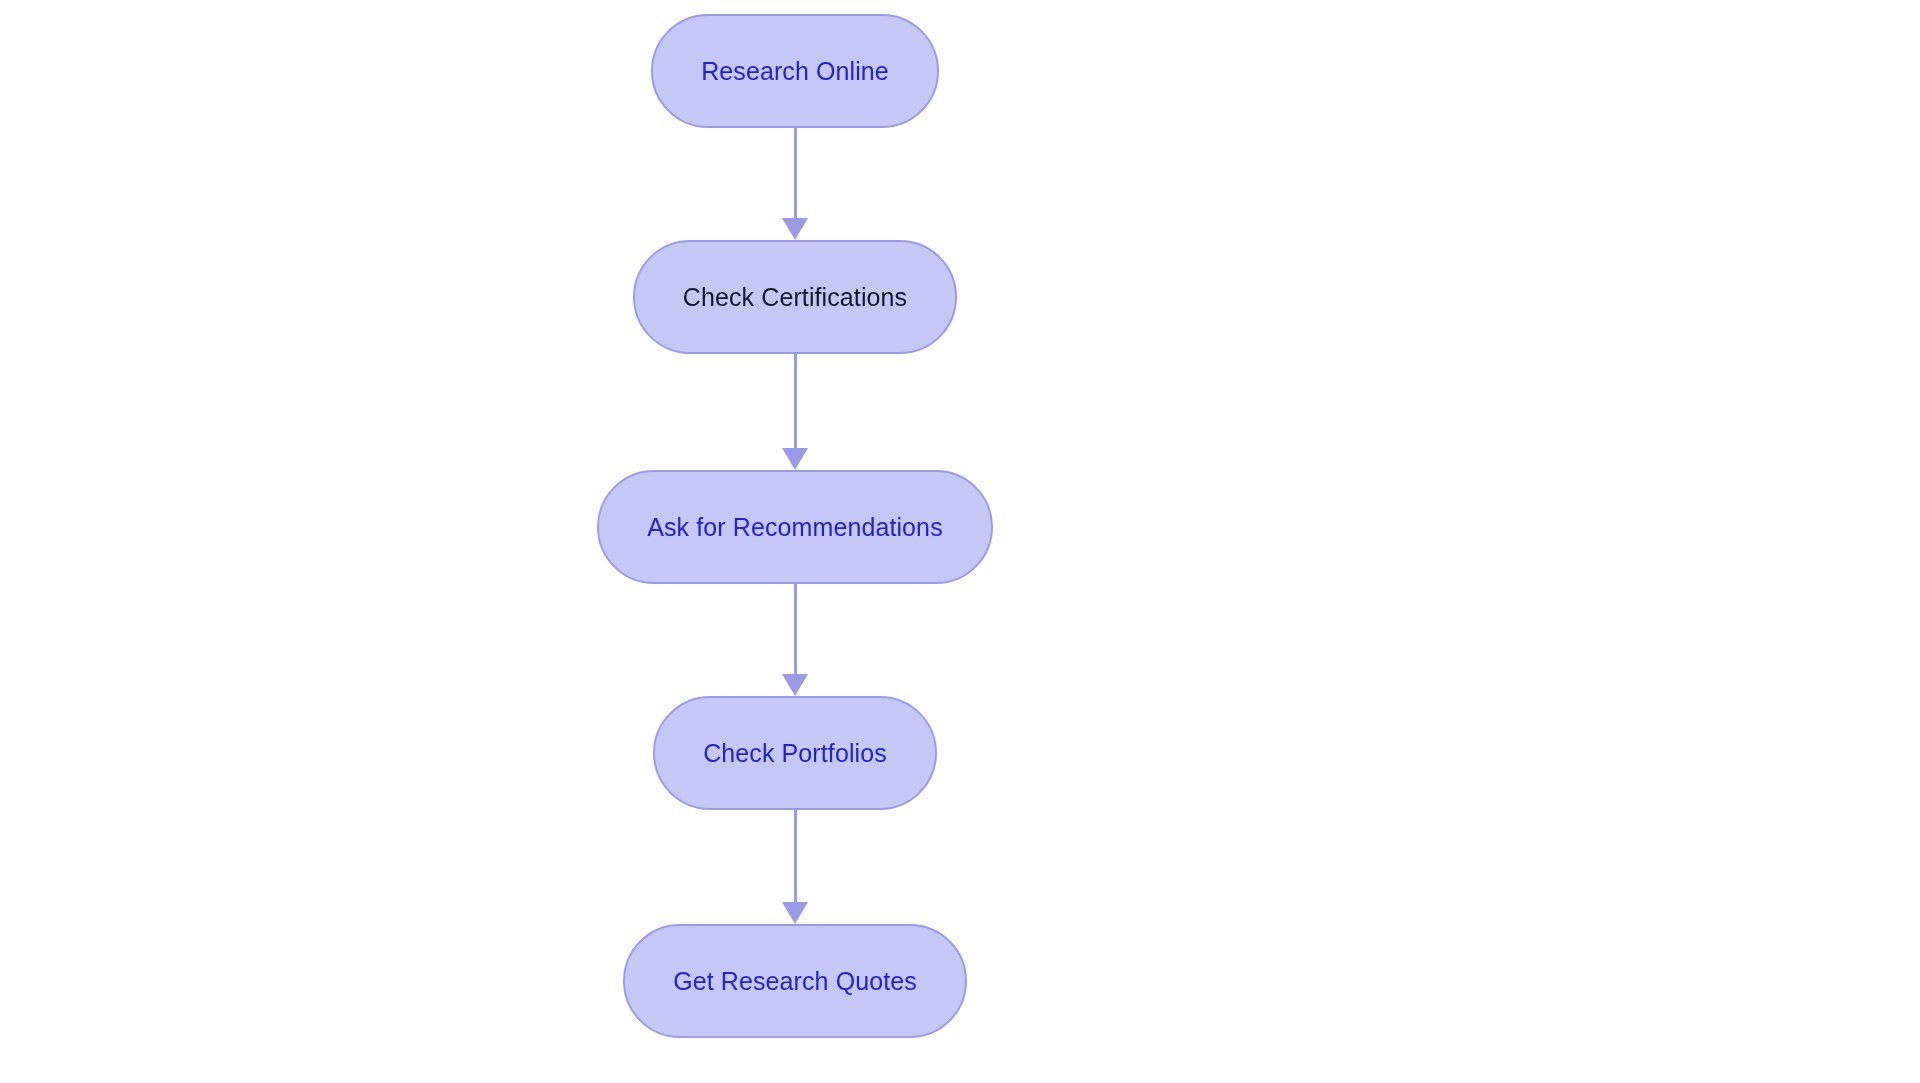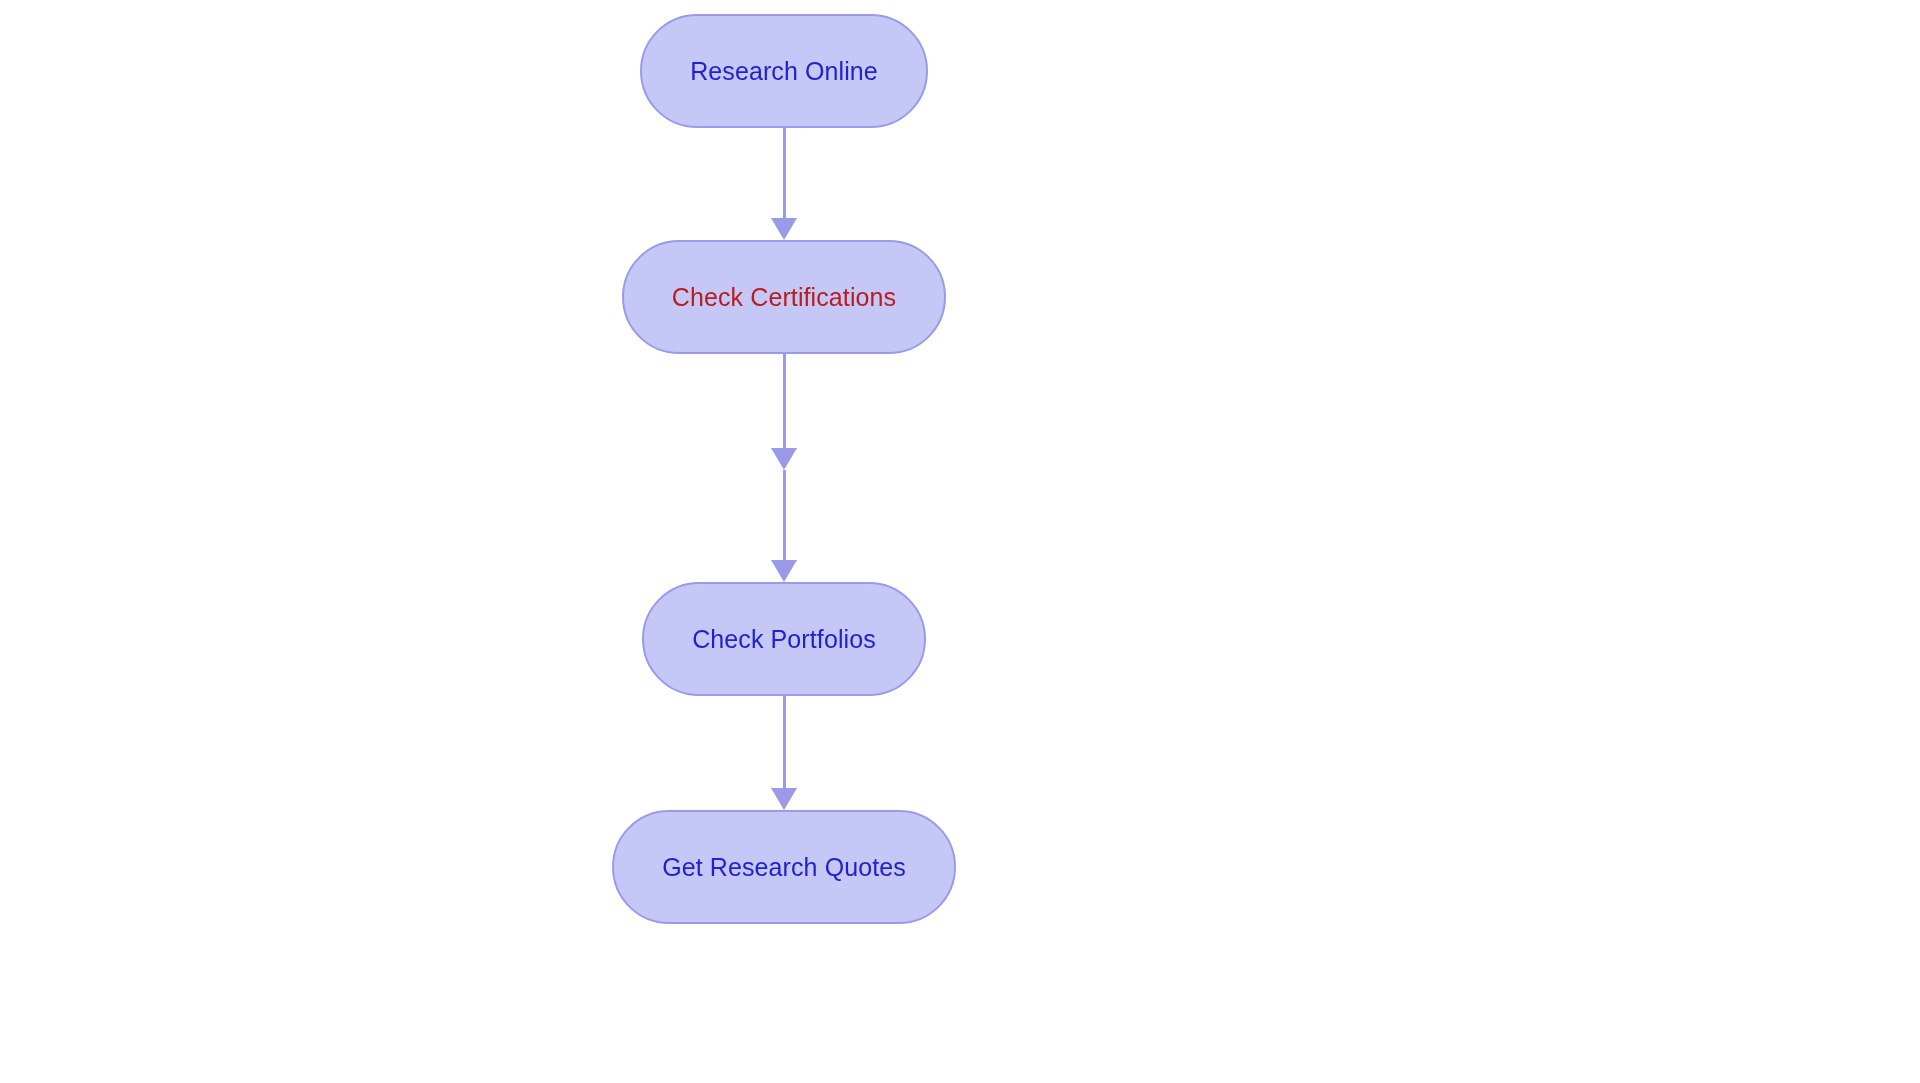--- a/index.html
+++ b/index.html
@@ -17,21 +17,21 @@
 
   #flowchart-canvas {
     position: relative;
     width: 1920px;
     height: 1083px;
     background: #ffffff;
   }
 
   .flow-column {
     position: absolute;
-    left: 0;
+    left: 11px;
     top: 0;
     width: 1568px;
     height: 1083px;
     display: flex;
     flex-direction: column;
     align-items: center;
   }
 
   .node {
     box-sizing: border-box;
@@ -91,29 +91,32 @@
 
     <div class="node" style="background: rgb(197, 200, 247); border-color: rgb(154, 154, 232); color: rgb(34, 34, 204);">
       <span>Research Online</span>
     </div>
 
     <div class="connector conn-0">
       <div class="connector-line" style="background: rgb(154, 154, 232);"></div>
       <div class="connector-head" style="border-top-color: rgb(154, 154, 232);"></div>
     </div>
 
-    <div class="node" style="background: rgb(197, 200, 247); border-color: rgb(154, 154, 232); color: #b91c1c; text-align: right;">
+    <div class="node" style="background: rgb(197, 200, 247); border-color: rgb(154, 154, 232); color: #0f172a; text-align: right;">
       <span>Check Certifications</span>
     </div>
 
     <div class="connector conn-1">
       <div class="connector-line" style="background: rgb(154, 154, 232);"></div>
       <div class="connector-head" style="border-top-color: rgb(154, 154, 232);"></div>
     </div>
 
+    <div class="node" style="background: rgb(197, 200, 247); border-color: rgb(154, 154, 232); color: rgb(34, 34, 204);">
+      <span>Ask for Recommendations</span>
+    </div>
 
     <div class="connector conn-2">
       <div class="connector-line" style="background: rgb(154, 154, 232);"></div>
       <div class="connector-head" style="border-top-color: rgb(154, 154, 232);"></div>
     </div>
 
     <div class="node" style="background: rgb(197, 200, 247); border-color: rgb(154, 154, 232); color: rgb(34, 34, 204);">
       <span>Check Portfolios</span>
     </div>
 

